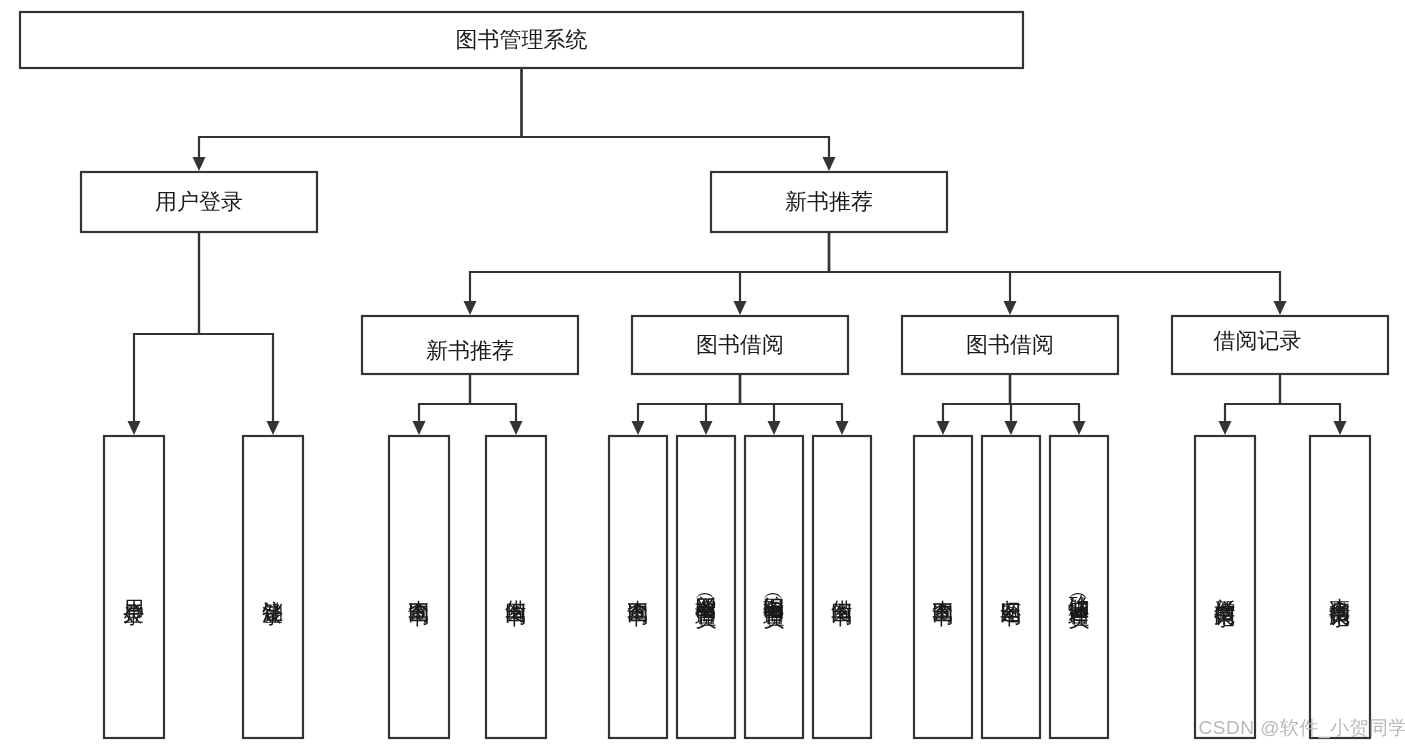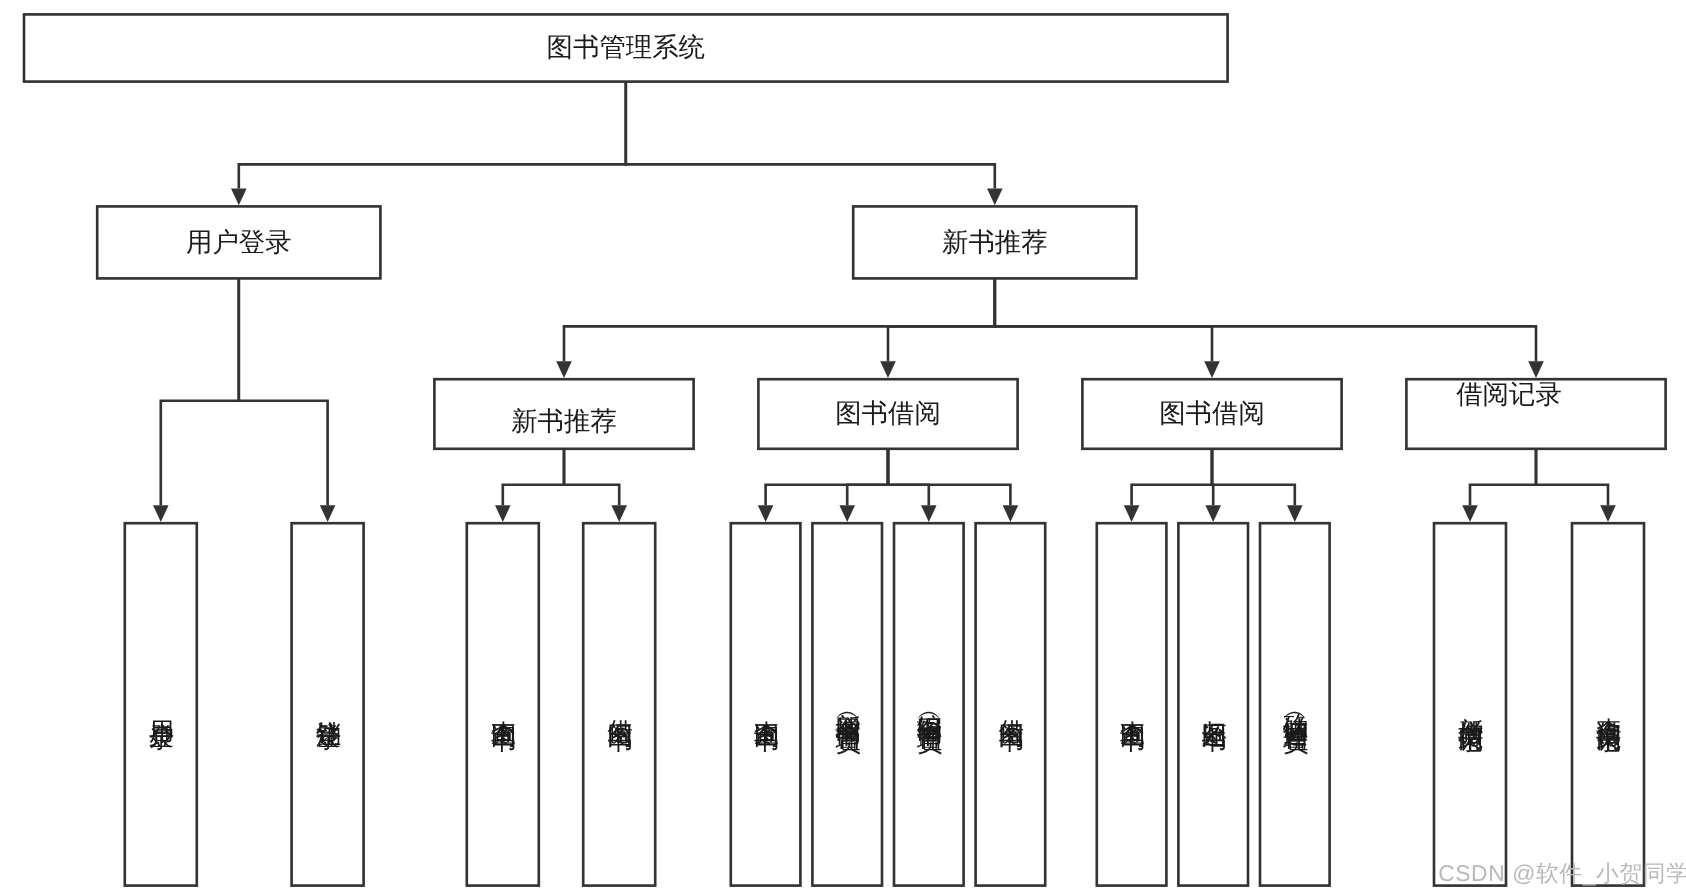--- a/index.html
+++ b/index.html
@@ -146,21 +146,21 @@
         <rect x="1310" y="436" width="60" height="302" class="node-box"></rect>
       </g>
   </svg>
   <div id="label-layer">
       <div class="horiz-text-wrap" style="left: 20px; top: 12px; width: 1003px; height: 56px;">图书管理系统</div>
       <div class="horiz-text-wrap" style="left: 81px; top: 172px; width: 236px; height: 60px;">用户登录</div>
       <div class="horiz-text-wrap" style="left: 711px; top: 172px; width: 236px; height: 60px;">新书推荐</div>
       <div class="horiz-text-wrap" style="left: 362px; top: 316px; width: 216px; height: 70px;">新书推荐</div>
       <div class="horiz-text-wrap" style="left: 632px; top: 316px; width: 216px; height: 58px;">图书借阅</div>
       <div class="horiz-text-wrap" style="left: 902px; top: 316px; width: 216px; height: 58px;">图书借阅</div>
-      <div class="horiz-text-wrap" style="left: 1172px; top: 300px; width: 171px; height: 58px;">借阅记录</div>
+      <div class="horiz-text-wrap" style="left: 1172px; top: 312px; width: 171px; height: 58px;">借阅记录</div>
       <div class="vert-text-wrap" style="left: 104px; top: 436px; width: 60px; height: 302px;">
         <span class="vert-text">用户登录</span>
       </div>
       <div class="vert-text-wrap" style="left: 243px; top: 436px; width: 60px; height: 302px;">
         <span class="vert-text">注销登录</span>
       </div>
       <div class="vert-text-wrap" style="left: 389px; top: 436px; width: 60px; height: 302px;">
         <span class="vert-text">查询图书</span>
       </div>
       <div class="vert-text-wrap" style="left: 486px; top: 436px; width: 60px; height: 302px;">

